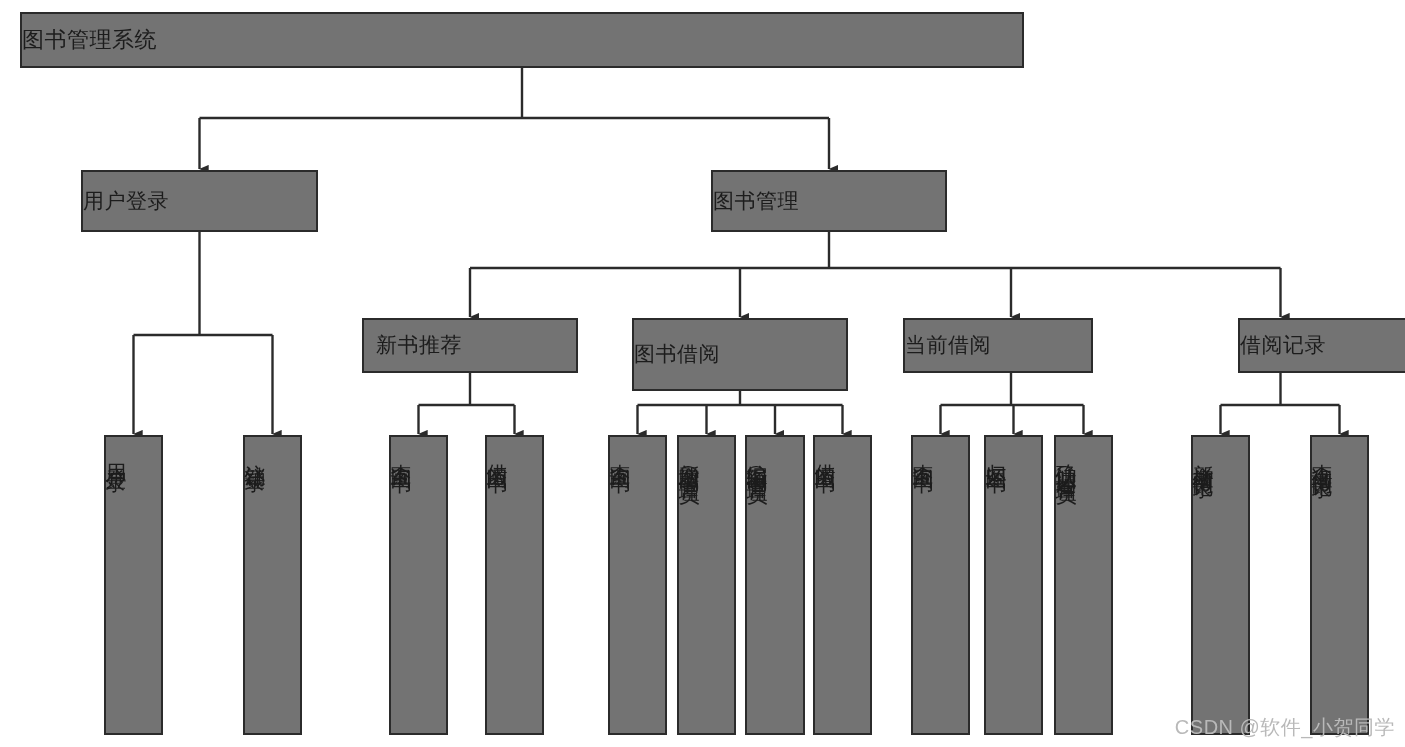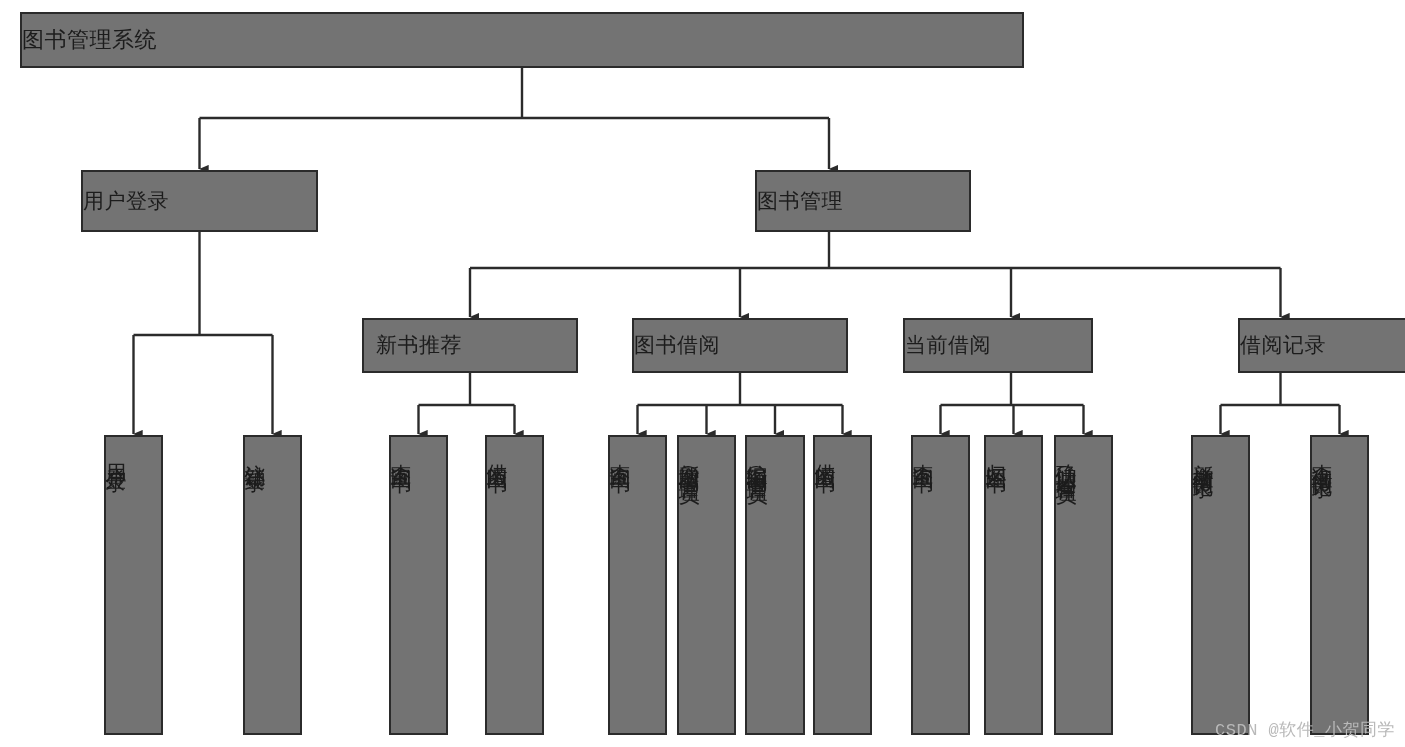--- a/index.html
+++ b/index.html
@@ -56,26 +56,25 @@
     text-orientation: upright;
     font-size: 21px;
     letter-spacing: 3px;
     line-height: 1;
   }
   .node.root .label { font-size: 22px; }
   .watermark {
     position: absolute;
     right: 10px;
     bottom: 6px;
-    font-size: 17px;
+    font-size: 20px;
     color: #b9b9b9;
     letter-spacing: 0.5px;
     white-space: nowrap;
     user-select: none;
-    font-family: Liberation Mono, monospace;
   }
 </style>
 </head>
 <body>
 
 <div id="canvas">
 
   <svg id="wires" viewBox="0 0 1405 747" xmlns="http://www.w3.org/2000/svg">
     <defs>
       <marker id="arrowhead" markerWidth="9" markerHeight="10" refX="4.5" refY="9.2" orient="auto" markerUnits="userSpaceOnUse">
@@ -119,28 +118,28 @@
       </g>
   </svg>
 
   <div class="node horiz root" style="left: 20px; top: 12px; width: 1004px; height: 56px;">
     <span class="label">图书管理系统</span>
   </div>
 
   <div class="node horiz" style="left: 81px; top: 170px; width: 237px; height: 62px;">
     <span class="label">用户登录</span>
   </div>
-  <div class="node horiz" style="left: 711px; top: 170px; width: 216px; height: 62px; margin-left: 44px;">
+  <div class="node horiz" style="left: 711px; top: 170px; width: 236px; height: 62px;">
     <span class="label">图书管理</span>
   </div>
 
   <div class="node horiz" style="left: 362px; top: 318px; width: 216px; height: 55px; padding-left: 12px;">
     <span class="label">新书推荐</span>
   </div>
-  <div class="node horiz" style="left: 632px; top: 318px; width: 216px; height: 55px;">
+  <div class="node horiz" style="left: 632px; top: 318px; width: 216px; height: 73px;">
     <span class="label">图书借阅</span>
   </div>
   <div class="node horiz" style="left: 903px; top: 318px; width: 190px; height: 55px;">
     <span class="label">当前借阅</span>
   </div>
   <div class="node horiz" style="left: 1238px; top: 318px; width: 191px; height: 55px;">
     <span class="label">借阅记录</span>
   </div>
 
   <div class="node vert" style="left: 104px; top: 435px; width: 59px; height: 300px;">

